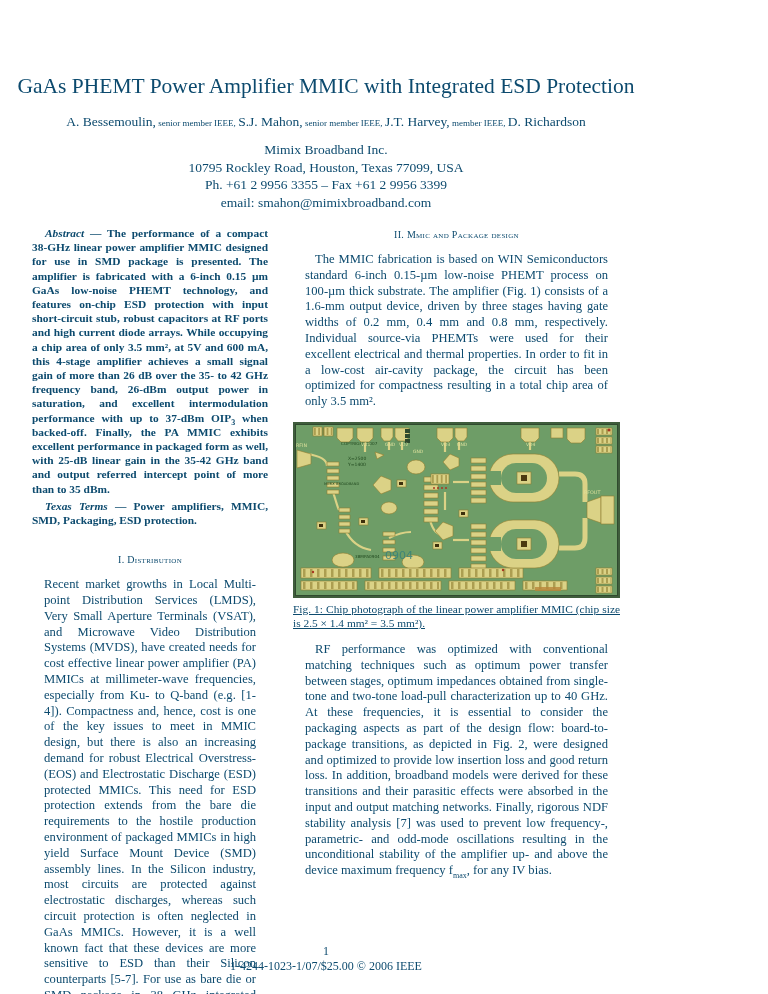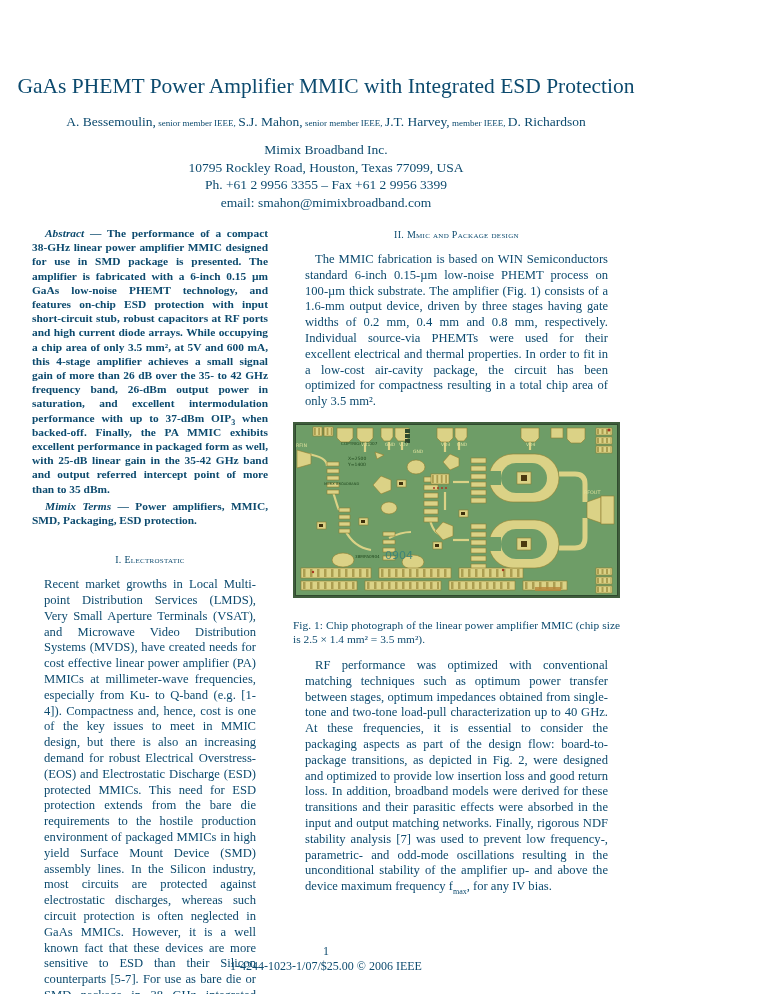--- a/index.html
+++ b/index.html
@@ -22,23 +22,23 @@
   .lead{font-style:italic;}
   .sec-heading{
     font-size:10px;font-weight:400;text-align:center;font-variant:small-caps;
     letter-spacing:.3px;margin:27px 0 11px 0;
   }
   .col-right .sec-heading{margin-top:3px;}
   .body-text{font-size:12.6px;line-height:15.8px;text-align:justify;margin:12px;}
   .indent{text-indent:10px;}
   .para-gap{margin-top:0;}
   sub{font-size:8px;line-height:0;}
-  figure{margin:12px 0 0 0;padding:0;}
+  figure{margin:12px 0 0 0;padding:0;text-decoration:underline;}
   .chip-svg{display:block;width:327px;height:176px;}
-  .caption{font-size:11.4px;line-height:14px;text-align:justify;margin:20px 0 12px 0;}
+  .caption{font-size:11.4px;line-height:14px;text-align:justify;margin:4px 0 12px 0;}
   .footer{position:absolute;left:0;right:0;bottom:20px;text-align:center;font-size:12px;line-height:15px;}
   .chip-lbl{font-family:"DejaVu Sans",sans-serif;fill:#21491f;}
   .chip-lbl-pale{font-family:"DejaVu Sans",sans-serif;fill:#dde09c;}
   .chip-code{font-family:"DejaVu Sans",sans-serif;fill:#37817a;opacity:.85;}
 </style>
 </head>
 <body>
 
 <div class="page">
 
@@ -52,23 +52,23 @@
     <div>Mimix Broadband Inc.</div>
     <div>10795 Rockley Road, Houston, Texas 77099, USA</div>
     <div>Ph. +61 2 9956 3355 – Fax +61 2 9956 3399</div>
     <div>email: smahon@mimixbroadband.com</div>
   </div>
 
   <div class="columns">
 
     <div class="col col-left">
       <p class="abstract"><span class="lead">Abstract</span><span> — </span><span>The performance of a compact 38-GHz linear power amplifier MMIC designed for use in SMD package is presented. The amplifier is fabricated with a 6-inch 0.15 µm GaAs low-noise PHEMT technology, and features on-chip ESD protection with input short-circuit stub, robust capacitors at RF ports and high current diode arrays. While occupying a chip area of only 3.5 mm², at 5V and 600 mA, this 4-stage amplifier achieves a small signal gain of more than 26 dB over the 35- to 42 GHz frequency band, 26-dBm output power in saturation, and excellent intermodulation performance with up to 37-dBm OIP</span><sub>3</sub><span> when backed-off. Finally, the PA MMIC exhibits excellent performance in packaged form as well, with 25-dB linear gain in the 35-42 GHz band and output referred intercept point of more than to 35 dBm.</span></p>
-      <p class="indexterms"><span class="lead">Mimix Terms</span><span> — </span><span>Power amplifiers, MMIC, SMD, Packaging, ESD protection.</span></p>
-
-      <div class="sec-heading">I. Electrostatic</div>
+      <p class="indexterms"><span class="lead">Texas Terms</span><span> — </span><span>Power amplifiers, MMIC, SMD, Packaging, ESD protection.</span></p>
+
+      <div class="sec-heading">I. Distribution</div>
       <p class="body-text">Recent market growths in Local Multi-point Distribution Services (LMDS), Very Small Aperture Terminals (VSAT), and Microwave Video Distribution Systems (MVDS), have created needs for cost effective linear power amplifier (PA) MMICs at millimeter-wave frequencies, especially from Ku- to Q-band (e.g. [1-4]). Compactness and, hence, cost is one of the key issues to meet in MMIC design, but there is also an increasing demand for robust Electrical Overstress- (EOS) and Electrostatic Discharge (ESD) protected MMICs. This need for ESD protection extends from the bare die requirements to the hostile production environment of packaged MMICs in high yield Surface Mount Device (SMD) assembly lines. In the Silicon industry, most circuits are protected against electrostatic discharges, whereas such circuit protection is often neglected in GaAs MMICs. However, it is a well known fact that these devices are more sensitive to ESD than their Silicon counterparts [5-7]. For use as bare die or SMD package in 38 GHz integrated Point-to-Point radios [8], a compact linear power amplifier MMIC has been designed and fabricated. Based on a standard commercially available 6-inch GaAs PHEMT technology, and beyond RF performance requirements, the ESD sensitive elements have been optimized to handle much higher levels of electrostatic stress than conventionally designed GaAs PHEMT MMICs [9].</p>
     </div>
 
     <div class="col col-right">
       <div class="sec-heading">II. Mmic and Package design</div>
       <p class="body-text indent">The MMIC fabrication is based on WIN Semiconductors standard 6-inch 0.15-µm low-noise PHEMT process on 100-µm thick substrate. The amplifier (Fig. 1) consists of a 1.6-mm output device, driven by three stages having gate widths of 0.2 mm, 0.4 mm and 0.8 mm, respectively. Individual source-via PHEMTs were used for their excellent electrical and thermal properties. In order to fit in a low-cost air-cavity package, the circuit has been optimized for compactness resulting in a total chip area of only 3.5 mm².</p>
 
       <figure>
         <svg class="chip-svg" viewBox="0 0 327 176" xmlns="http://www.w3.org/2000/svg">
           <rect width="327" height="176" fill="#3f5c3c"></rect>

